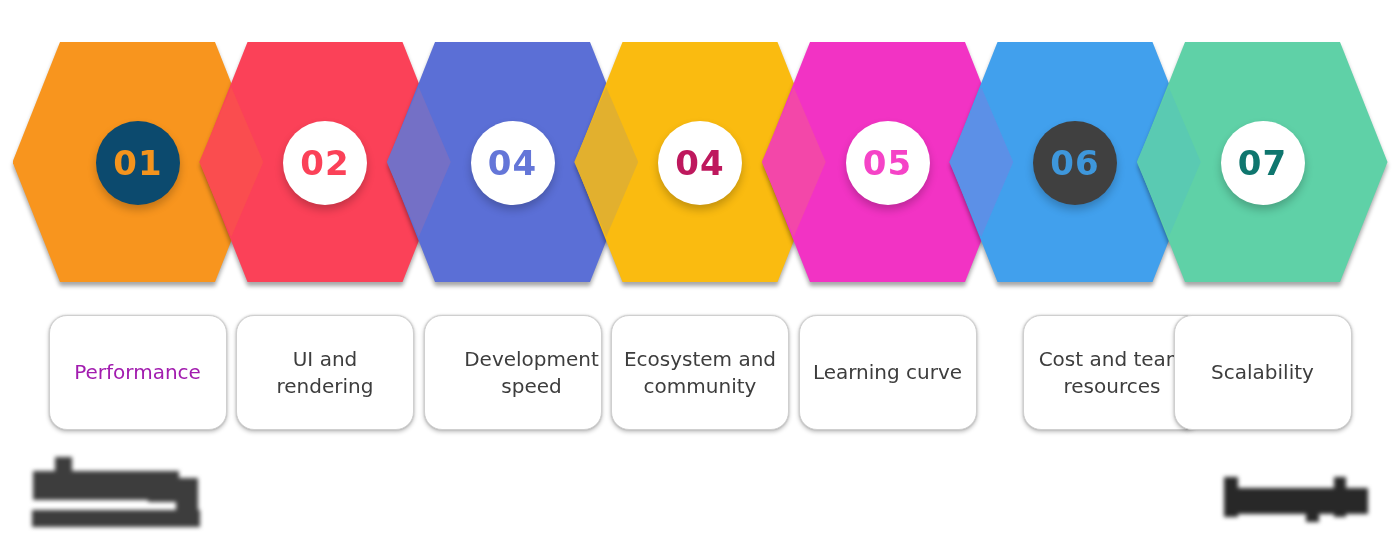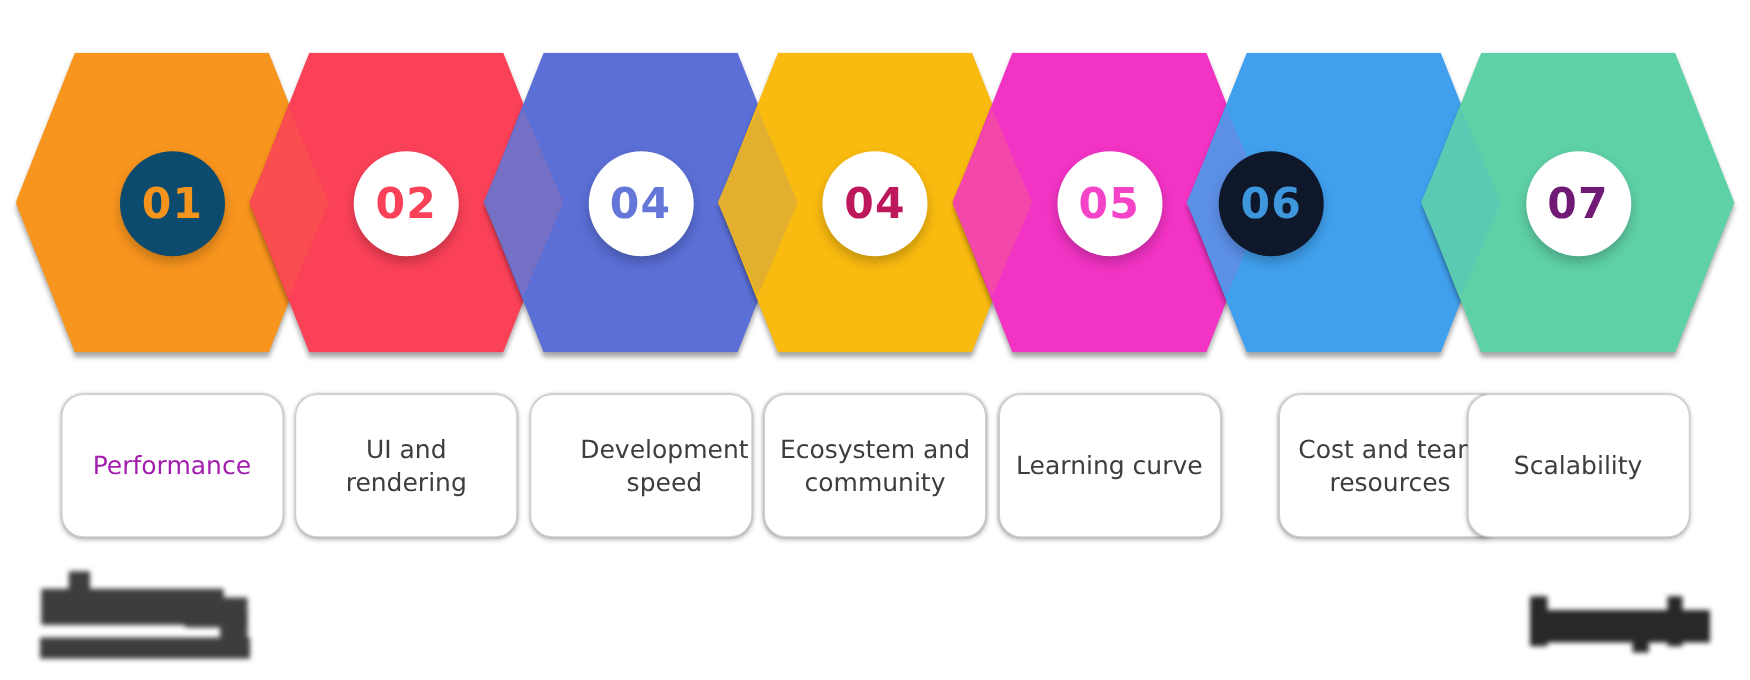--- a/index.html
+++ b/index.html
@@ -72,25 +72,25 @@
       </div>
       <div class="badge" style="left: 470.5px; background: rgb(255, 255, 255);">
         <span class="badge-num" style="color: rgb(100, 118, 216);">04</span>
       </div>
       <div class="badge" style="left: 658px; background: rgb(255, 255, 255);">
         <span class="badge-num" style="color: #be185d;">04</span>
       </div>
       <div class="badge" style="left: 845.5px; background: rgb(255, 255, 255);">
         <span class="badge-num" style="color: rgb(245, 67, 199); text-align: center;">05</span>
       </div>
-      <div class="badge" style="left: 975px; background: #0f172a;">
+      <div class="badge" style="left: 1033px; background: #404040;">
         <span class="badge-num" style="color: rgb(62, 151, 220);">06</span>
       </div>
       <div class="badge" style="left: 1220.5px; background: rgb(255, 255, 255);">
-        <span class="badge-num" style="color: #701a75;">07</span>
+        <span class="badge-num" style="color: #0f766e;">07</span>
       </div>
     </div>
   <div id="card-layer">
       <div class="card" style="left: 48.5px;">
         <div class="card-label" style="color: #a21caf;">Performance</div>
       </div>
       <div class="card" style="left: 236px;">
         <div class="card-label" style="color: rgb(61, 61, 61);">UI and rendering</div>
       </div>
       <div class="card" style="left: 423.5px; padding-left: 48px;">

